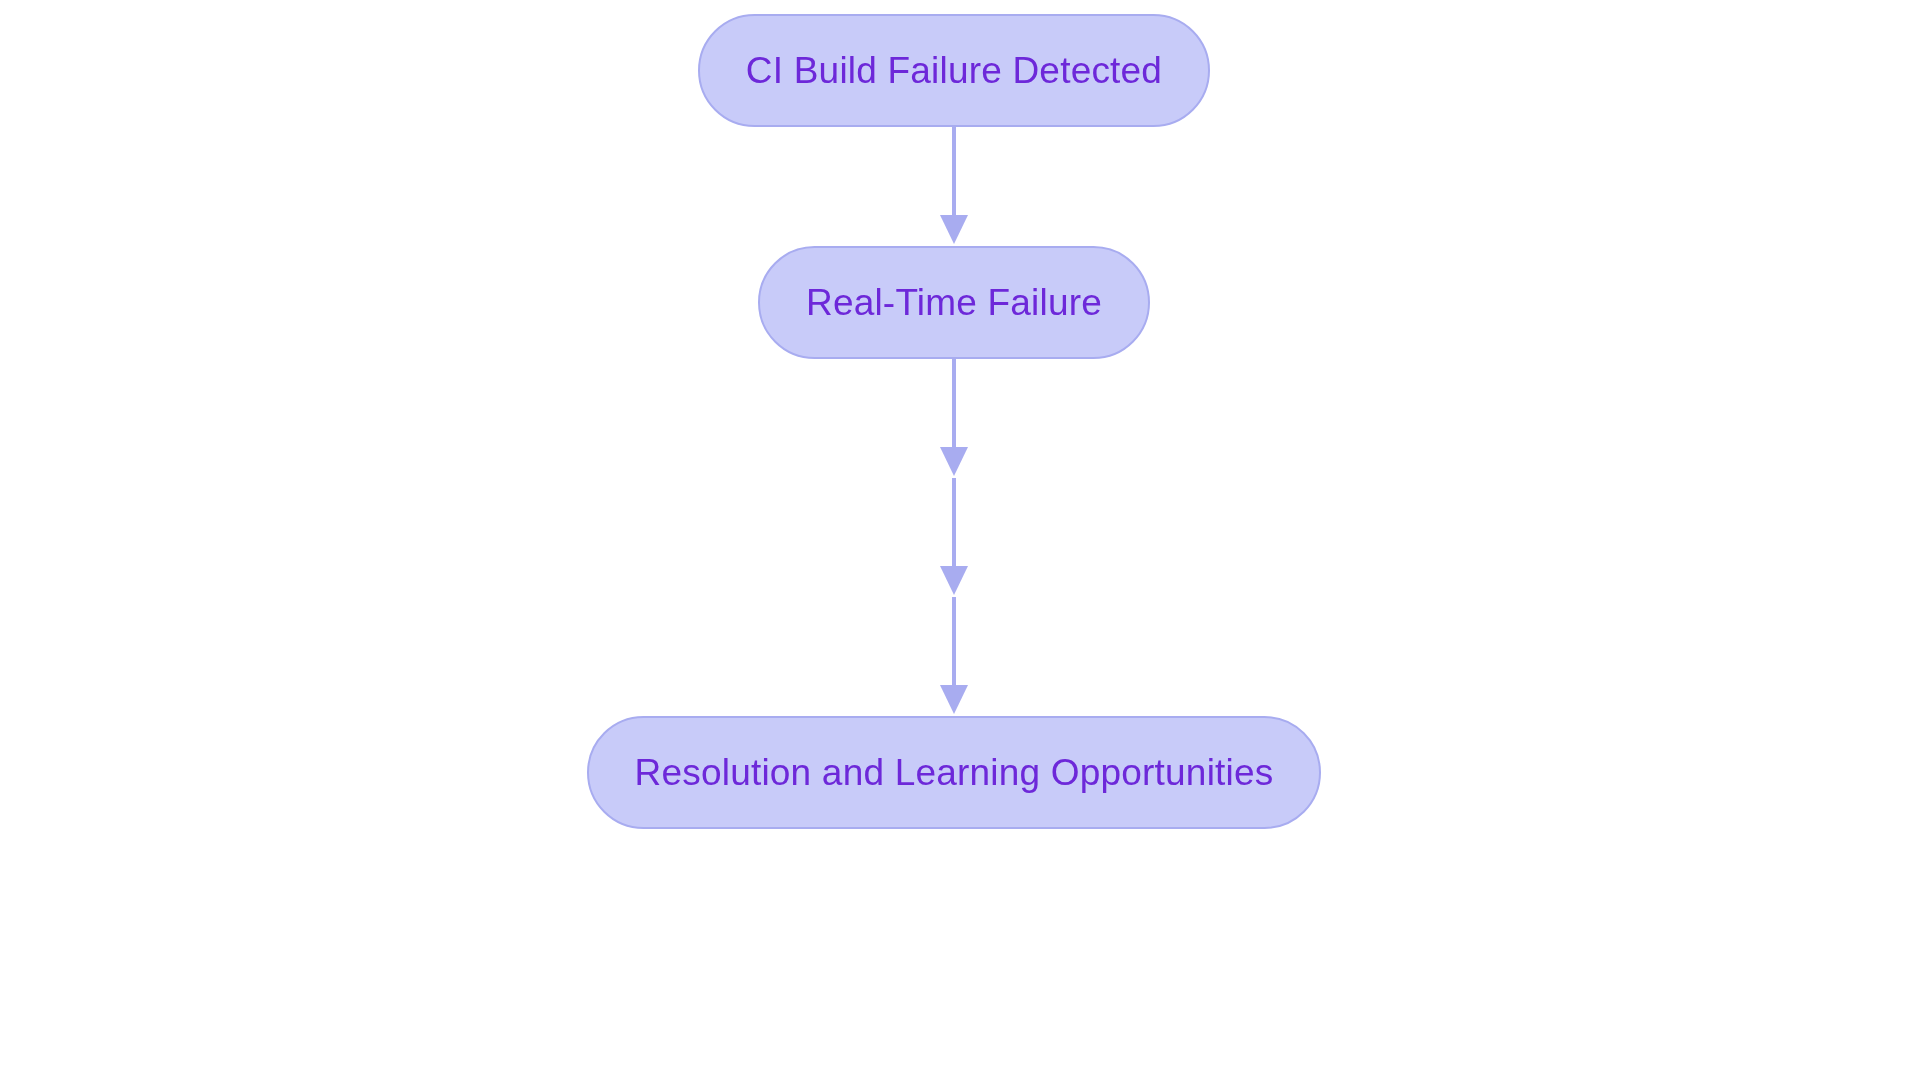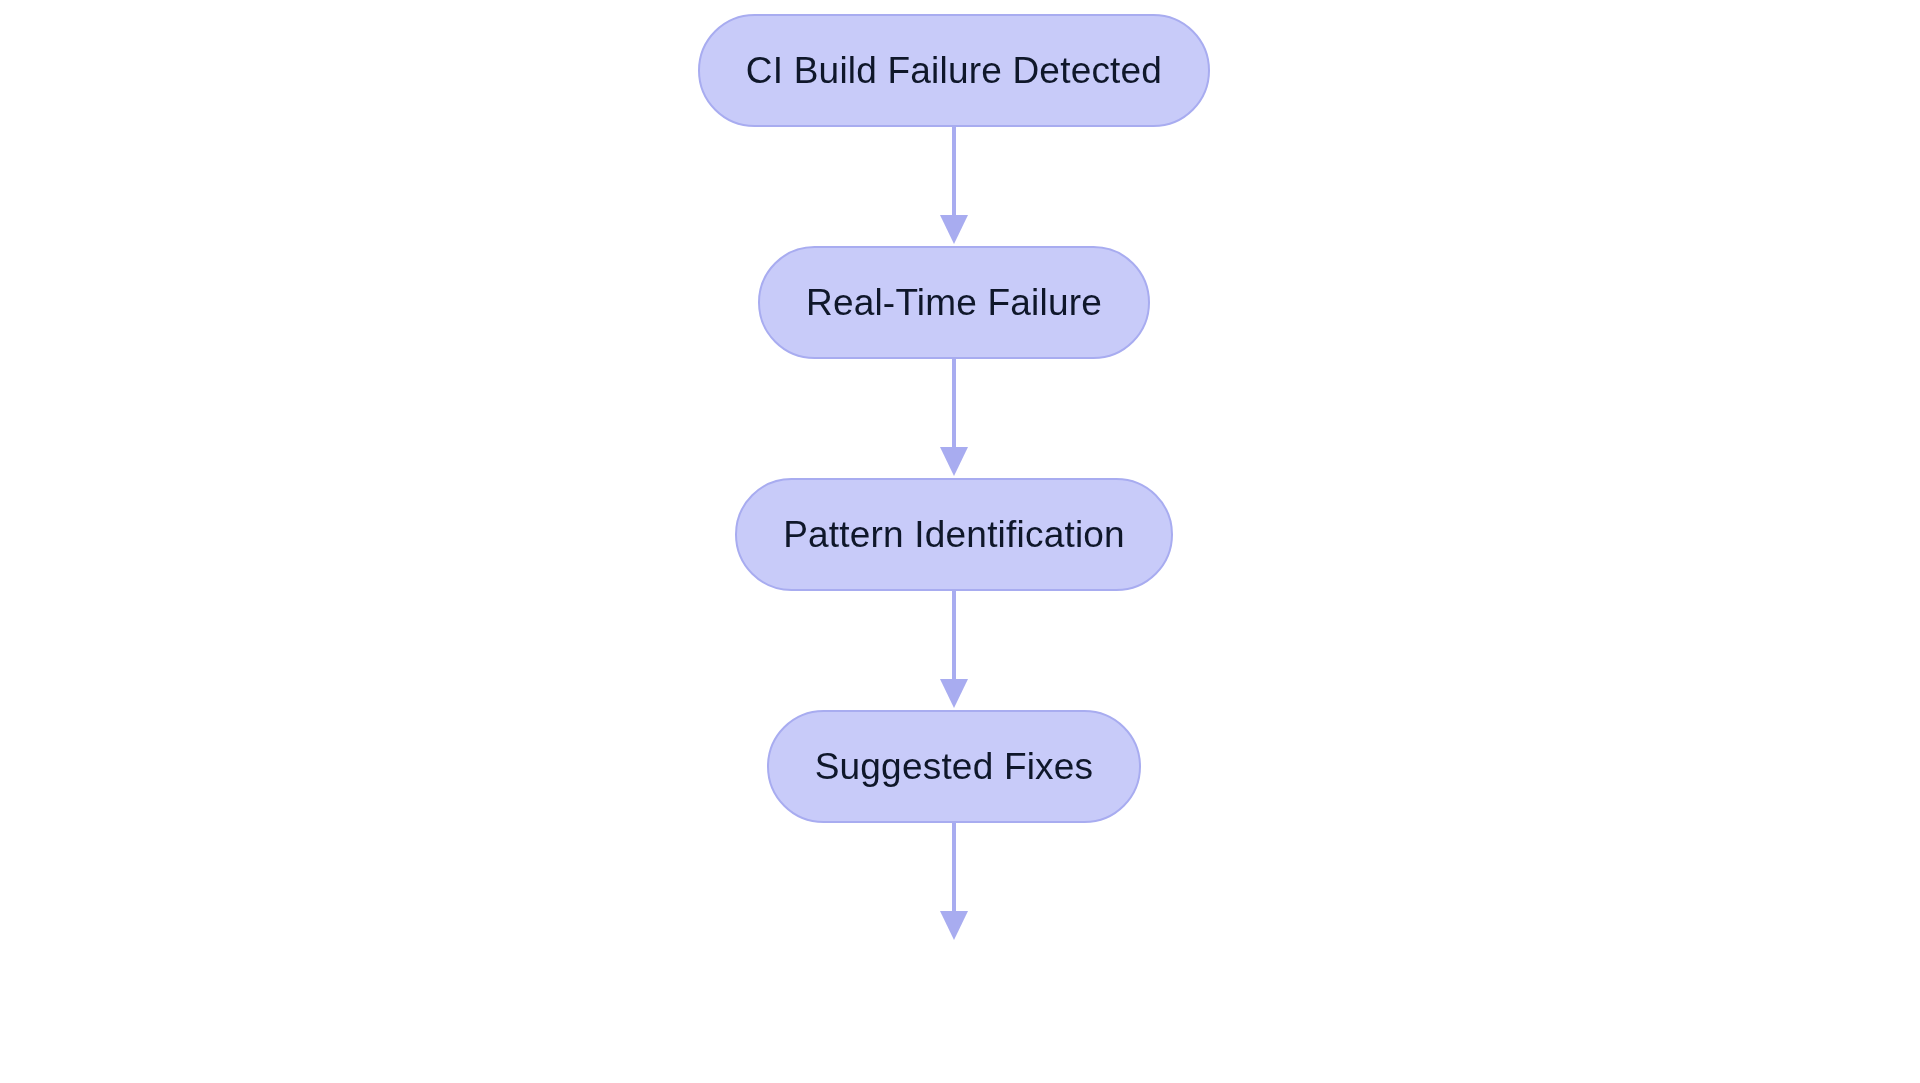--- a/index.html
+++ b/index.html
@@ -44,21 +44,21 @@
     border-radius: 60px;
     padding: 0 46px;
     white-space: nowrap;
     position: relative;
     transform: translateX(-6px);
   }
 
   .node-label {
     font-size: 37px;
     font-weight: 400;
-    color: #0f172a;
+    color: #6d28d9;
     letter-spacing: 0.2px;
     line-height: 1;
   }
 
   
   .connector {
     width: 120px;
     height: 119px;
     position: relative;
     transform: translateX(-6px);
@@ -104,33 +104,30 @@
 
     <div class="node">
       <span class="node-label">Real-Time Failure</span>
     </div>
 
     <div class="connector">
       <div class="stem"></div>
       <div class="head"></div>
     </div>
 
-    <div class="node">
-      <span class="node-label">Pattern Identification</span>
+
+    <div class="connector">
+      <div class="stem"></div>
+      <div class="head"></div>
     </div>
+
 
     <div class="connector">
       <div class="stem"></div>
       <div class="head"></div>
     </div>
 
     <div class="node">
-      <span class="node-label">Suggested Fixes</span>
+      <span class="node-label">Resolution and Learning Opportunities</span>
     </div>
-
-    <div class="connector">
-      <div class="stem"></div>
-      <div class="head"></div>
-    </div>
-
 
   </div>
 </div>
 
 </body></html>

